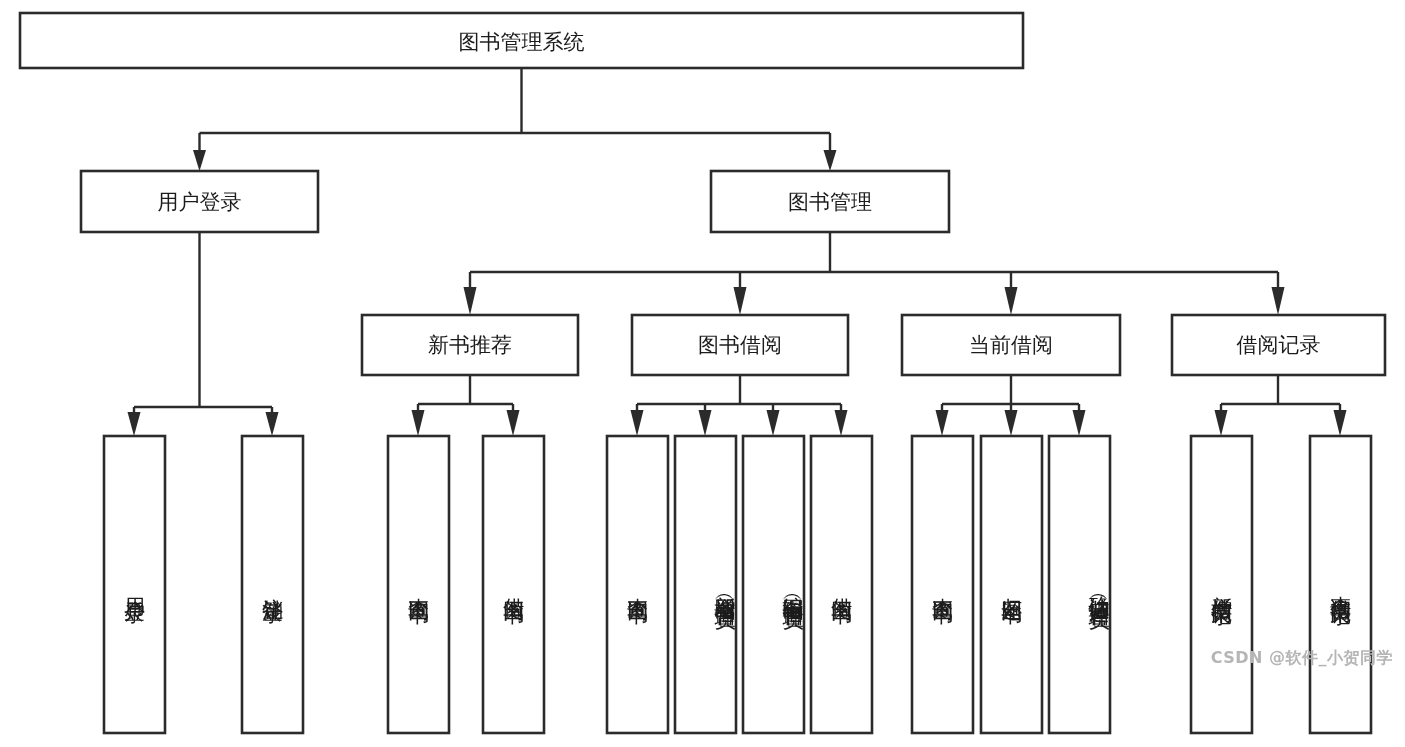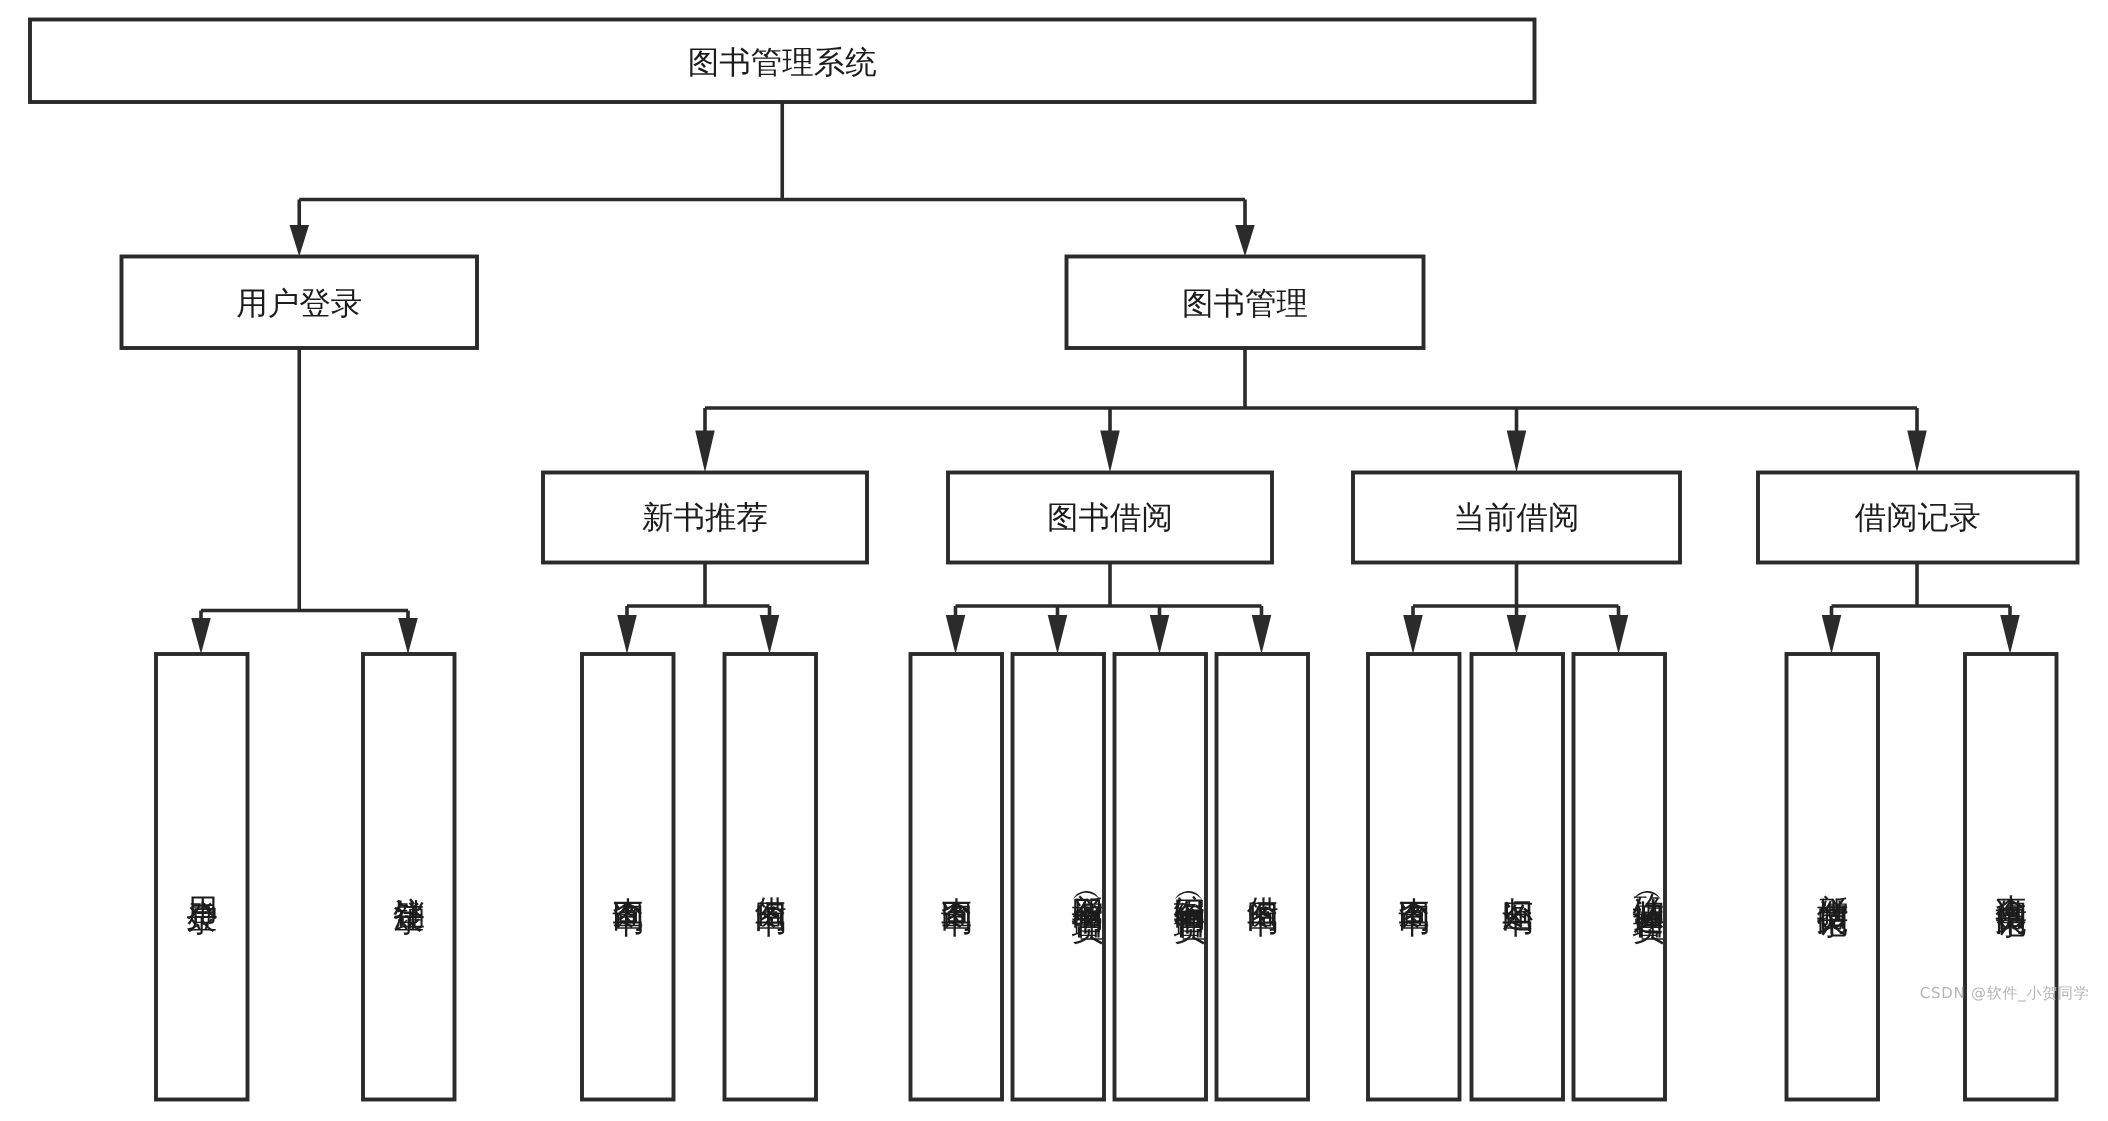--- a/index.html
+++ b/index.html
@@ -59,24 +59,25 @@
     letter-spacing: 2px;
     white-space: nowrap;
     text-align: center;
     pointer-events: none;
   }
   .watermark {
     position: absolute;
     right: 12px;
     bottom: 4px;
     font-family: "DejaVu Sans", "Liberation Sans", sans-serif;
-    font-size: 10px;
+    font-size: 16px;
     color: #b5b5b5;
     letter-spacing: 0.5px;
     white-space: nowrap;
+    font-weight: bold;
   }
 </style>
 </head>
 <body>
 
 <div id="diagram-root">
 
   <svg class="diagram" viewBox="0 0 1405 747">
 
     <g>

